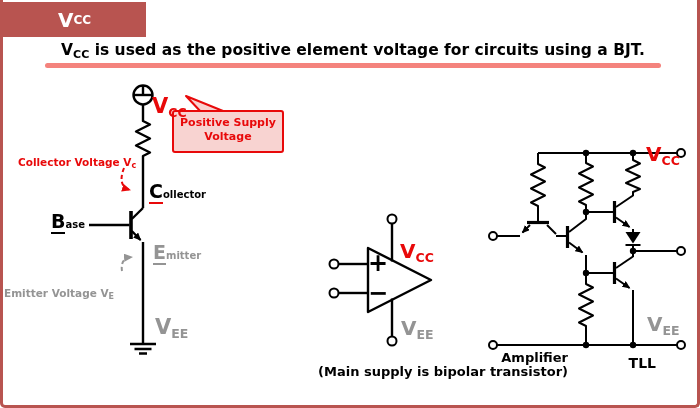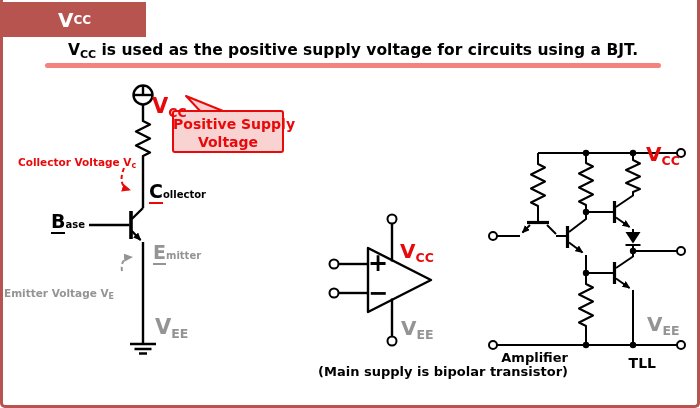--- a/index.html
+++ b/index.html
@@ -40,37 +40,37 @@
   .red{color:var(--red);margin-top:16px;} .gray{color:var(--gray);}
   .vmain{font-size:20px;}
   .bigletter{display:inline-block; font-size:19px; line-height:1; border-bottom:2.6px solid #000; padding-bottom:1px;}
   .bigletter.redline{border-bottom-color:var(--red);}
   .bigletter.grayline{border-bottom-color:var(--gray);}
   .smallrest{font-size:10px;text-align:center;}
   .vlabel .vsub2{font-size:12.5px; vertical-align:-4px;}
   .annot{font-size:10.5px;}
   .annot .vsub3{font-size:8px; vertical-align:-2px;}
   #callout-text{
-    left:170px; top:116px; width:110px; text-align:center; font-size:14px; line-height:1.28; color:var(--red);
+    left:170px; top:116px; width:110px; text-align:center; font-size:11px; line-height:1.28; color:var(--red);
   }
   .caption{ text-align:right; font-size:13px; color:#000;}
   #ttl-caption{left:567px; top:356px; width:86px; font-size:14px;}
 </style>
 </head>
 <body>
 
 <div id="slide">
 
   <div id="title-tab" class="abs">
     <span>V</span>
       <span class="vsub">CC</span>
   </div>
 
   <div id="subtitle" class="abs">
-    <span>V</span><span class="vsub">CC</span><span> is used as the positive supply voltage for circuits using a BJT.</span>
+    <span>V</span><span class="vsub">CC</span><span> is used as the positive element voltage for circuits using a BJT.</span>
   </div>
   <div id="underline-bar" class="abs"></div>
 
   <svg width="700" height="408" viewBox="0 0 700 408">
     <defs>
       <marker id="arr-k" markerWidth="9" markerHeight="8" refX="7" refY="3.5" orient="auto" markerUnits="userSpaceOnUse">
         <path d="M0,0 L8,3.5 L0,7 Z" fill="#000"></path>
       </marker>
       <marker id="arr-r" markerWidth="10" markerHeight="9" refX="8" refY="4" orient="auto" markerUnits="userSpaceOnUse">
         <path d="M0,0 L9,4 L0,8 Z" fill="#e8090a"></path>

